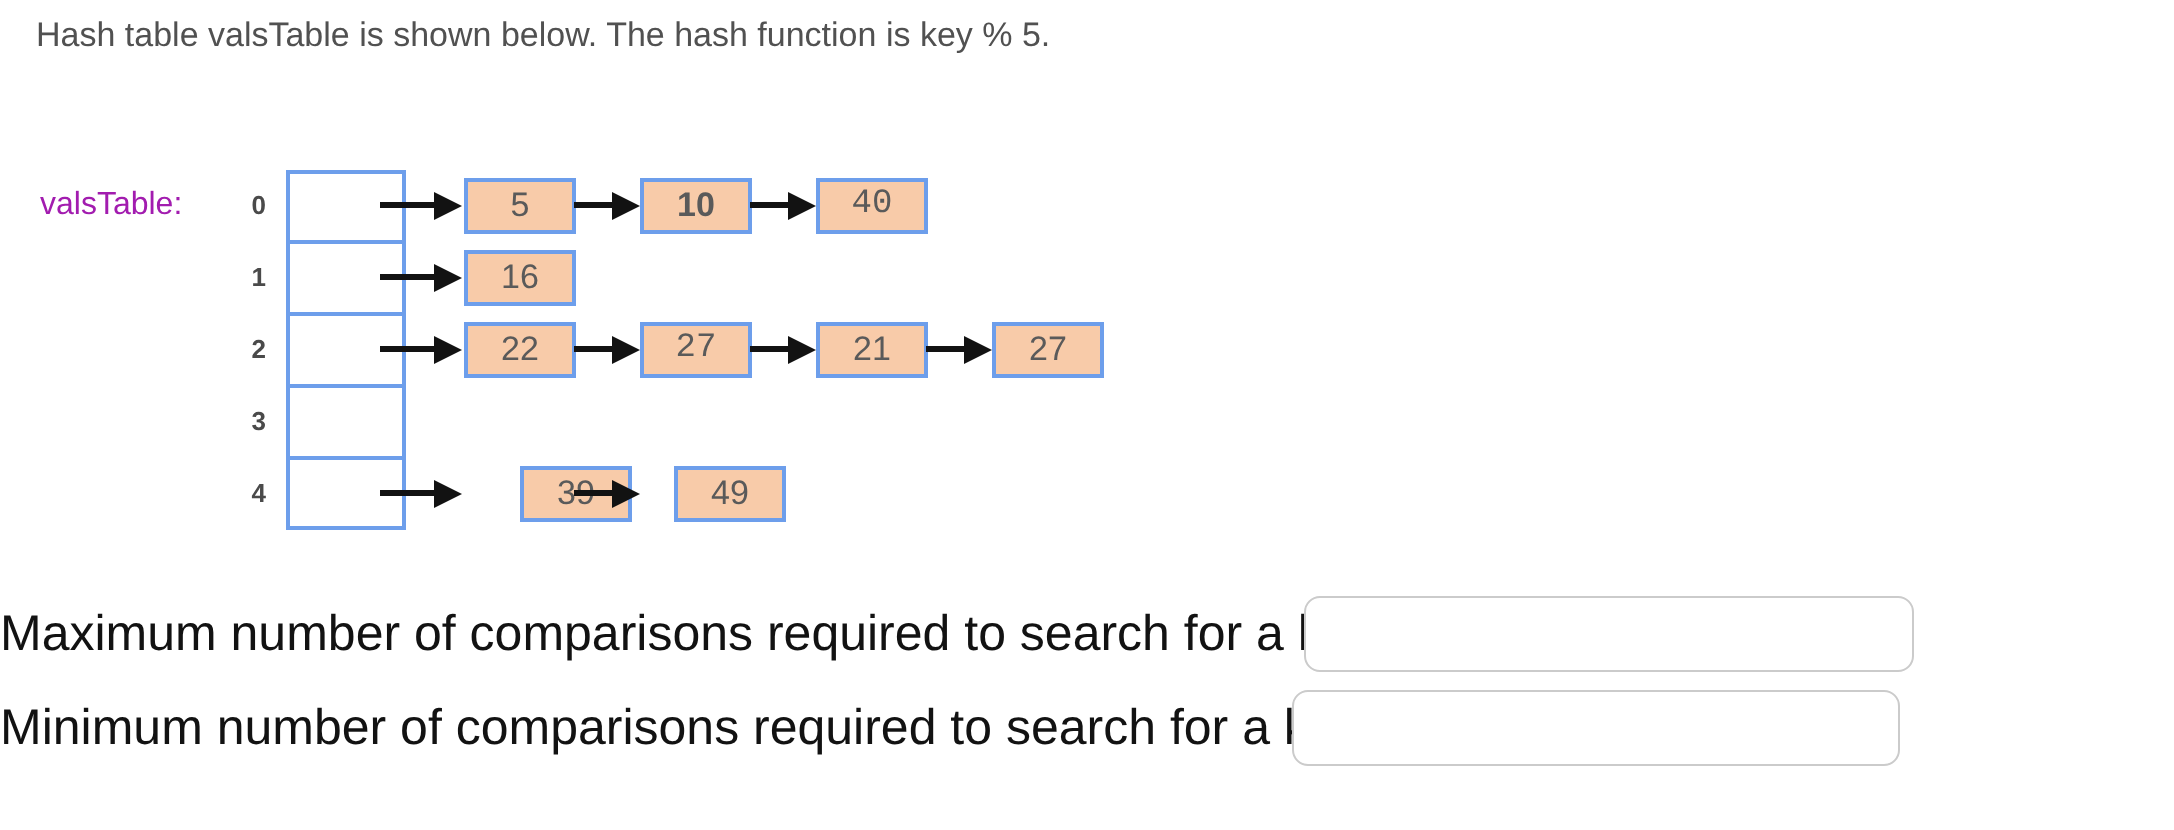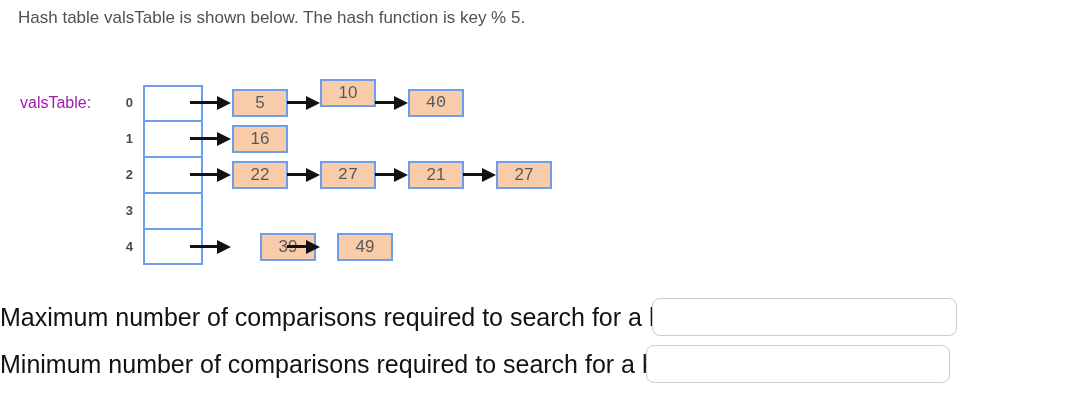--- a/index.html
+++ b/index.html
@@ -65,21 +65,21 @@
       <div class="bucket-divider" style="left: 145px; top: 120px; width: 56px; height: 2px;"></div>
       <div class="bucket-divider" style="left: 145px; top: 156px; width: 56px; height: 2px;"></div>
       <div class="bucket-divider" style="left: 145px; top: 192px; width: 56px; height: 2px;"></div>
       <div class="bucket-divider" style="left: 145px; top: 228px; width: 56px; height: 2px;"></div>
       <div class="bucket-index" style="left: 83px; top: 85px; width: 50px;">0</div>
       <div class="arrow-shaft" style="left: 190px; top: 101px; width: 29px;"></div>
       <div class="arrow-head" style="left: 217px; top: 96px;"></div>
       <div class="list-node" style="left: 232px; top: 89px;">5</div>
       <div class="arrow-shaft" style="left: 287px; top: 101px; width: 21px;"></div>
       <div class="arrow-head" style="left: 306px; top: 96px;"></div>
-      <div class="list-node" style="left: 320px; top: 79px;">10</div>
+      <div class="list-node" style="left: 320px; top: 89px; font-weight: bold;">10</div>
       <div class="arrow-shaft" style="left: 375px; top: 101px; width: 21px;"></div>
       <div class="arrow-head" style="left: 394px; top: 96px;"></div>
       <div class="list-node" style="left: 408px; top: 89px; font-family: Liberation Mono, monospace;">40</div>
       <div class="bucket-index" style="left: 83px; top: 121px; width: 50px;">1</div>
       <div class="arrow-shaft" style="left: 190px; top: 137px; width: 29px;"></div>
       <div class="arrow-head" style="left: 217px; top: 132px;"></div>
       <div class="list-node" style="left: 232px; top: 125px;">16</div>
       <div class="bucket-index" style="left: 83px; top: 157px; width: 50px;">2</div>
       <div class="arrow-shaft" style="left: 190px; top: 173px; width: 29px;"></div>
       <div class="arrow-head" style="left: 217px; top: 168px;"></div>

